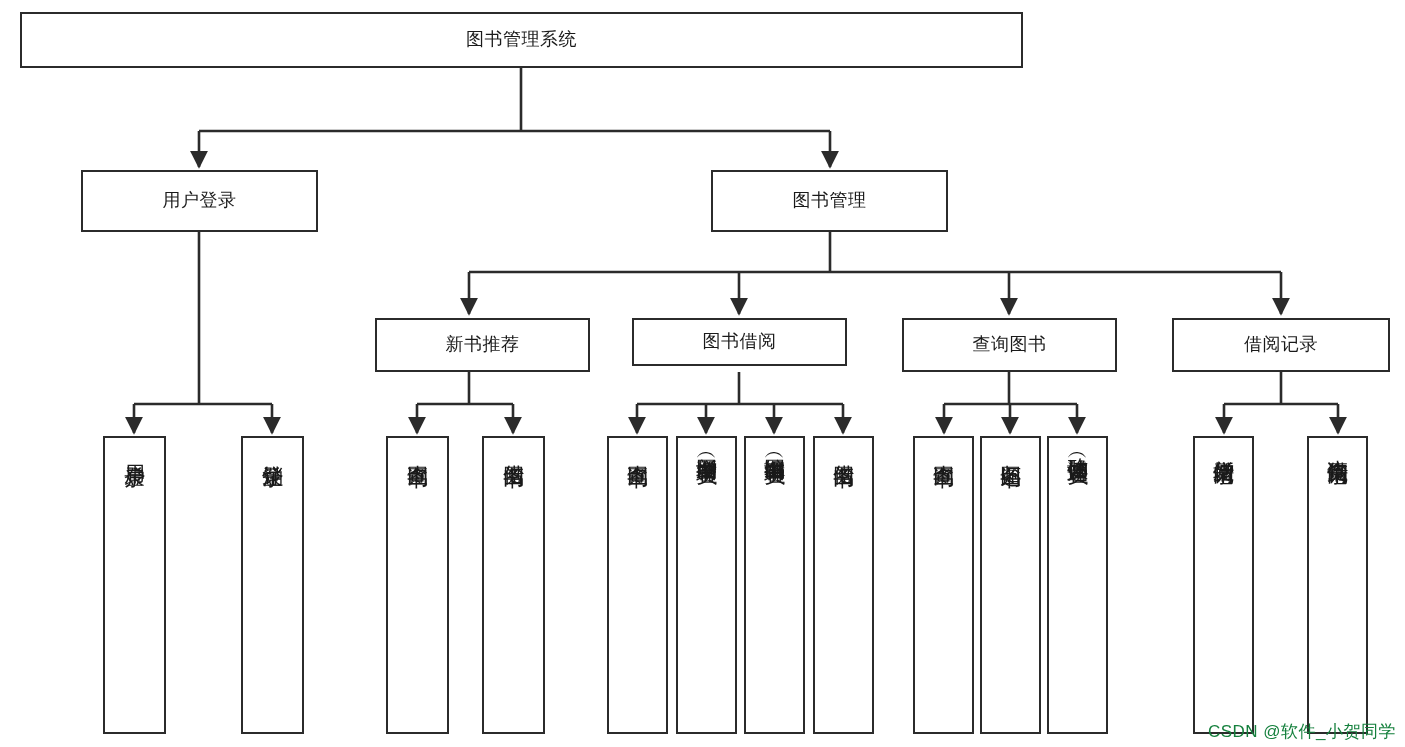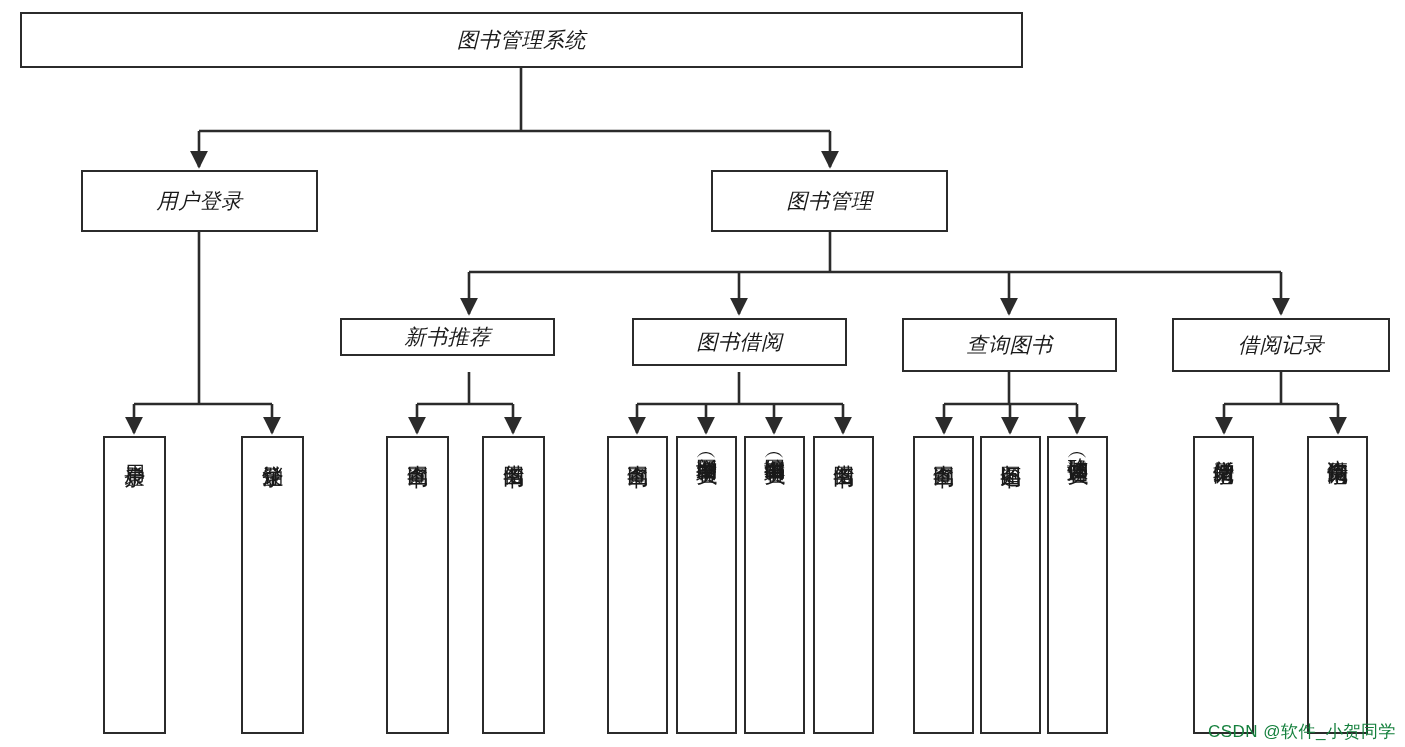--- a/index.html
+++ b/index.html
@@ -37,23 +37,22 @@
     color: #1a1a1a;
   }
   .node .label {
     display: block;
     text-align: center;
     line-height: 1.18;
     letter-spacing: 0.5px;
   }
   
   .node.h .label {
-    font-size: 21px;
+    font-size: 18px;
     white-space: nowrap;
-    font-style: italic;
   }
   
   .node.v {
     align-items: flex-start;
     justify-content: center;
     padding-top: 10px;
   }
   .node.v .label {
     writing-mode: vertical-rl;
     text-orientation: upright;
@@ -136,21 +135,21 @@
   </div>
 
   <div class="node h" style="left:81px; top:170px; width:237px; height:62px;">
     <span class="label">用户登录</span>
   </div>
 
   <div class="node h" style="left:711px; top:170px; width:237px; height:62px;">
     <span class="label">图书管理</span>
   </div>
 
-  <div class="node h" style="left:340px; top:318px; width:215px; height:38px;">
+  <div class="node h" style="left:375px; top:318px; width:215px; height:54px;">
     <span class="label">新书推荐</span>
   </div>
 
   <div class="node h" style="left:632px; top:318px; width:215px; height:48px;">
     <span class="label">图书借阅</span>
   </div>
 
   <div class="node h" style="left:902px; top:318px; width:215px; height:54px;">
     <span class="label">查询图书</span>
   </div>

